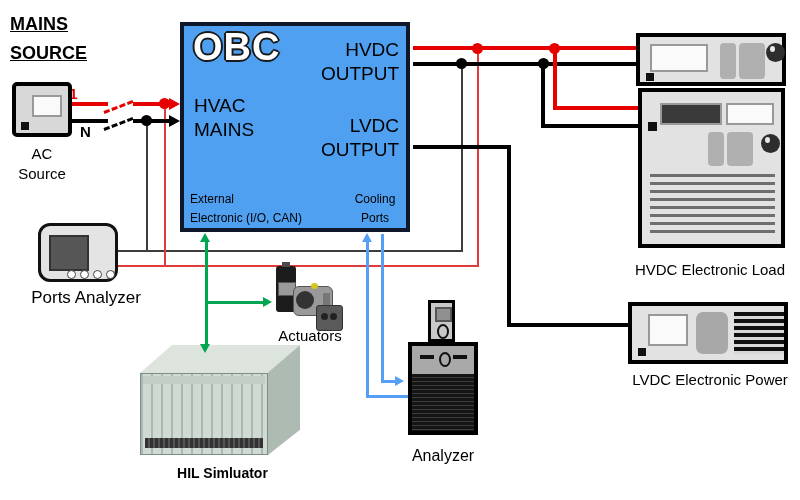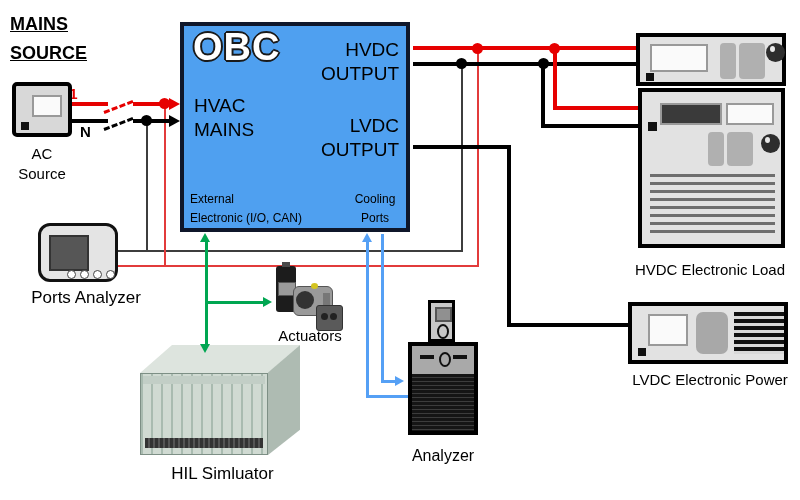--- a/index.html
+++ b/index.html
@@ -207,21 +207,21 @@
   <div class="lbl center" style="left:272px;top:326px;width:76px;">Actuators</div>
 
   <div class="hil">
     <div class="topf"></div>
     <div class="rightf"></div>
     <div class="front">
       <div class="ftop"></div>
       <div class="vent"></div>
     </div>
   </div>
-  <div class="lbl center" style="left:145px;top:464px;width:155px;font-size:17px;">HIL Simluator</div>
+  <div class="lbl center" style="left:145px;top:464px;width:155px;font-size:14px;font-weight:bold;">HIL Simluator</div>
 
   <div class="devbox" style="left:428px;top:300px;width:27px;height:42px;border:3px solid #000;background:#c8c8c8;">
     <div class="abs" style="left:4px;top:4px;width:13px;height:11px;background:#909090;border:2px solid #555;"></div>
     <div class="chl-ring" style="left:6px;top:21px;width:8px;height:11px;"></div>
   </div>
   <div class="devbox" style="left:408px;top:342px;width:70px;height:93px;background:#a9a9a9;">
     <div class="abs" style="left:8px;top:9px;width:14px;height:4px;background:#111;"></div>
     <div class="abs" style="left:41px;top:9px;width:14px;height:4px;background:#111;"></div>
     <div class="chl-ring" style="left:27px;top:6px;width:8px;height:11px;"></div>
     <div class="abs" style="left:0px;top:28px;width:62px;height:57px;background:repeating-linear-gradient(#151515 0 3px,#3c3c3c 3px 4px);"></div>

